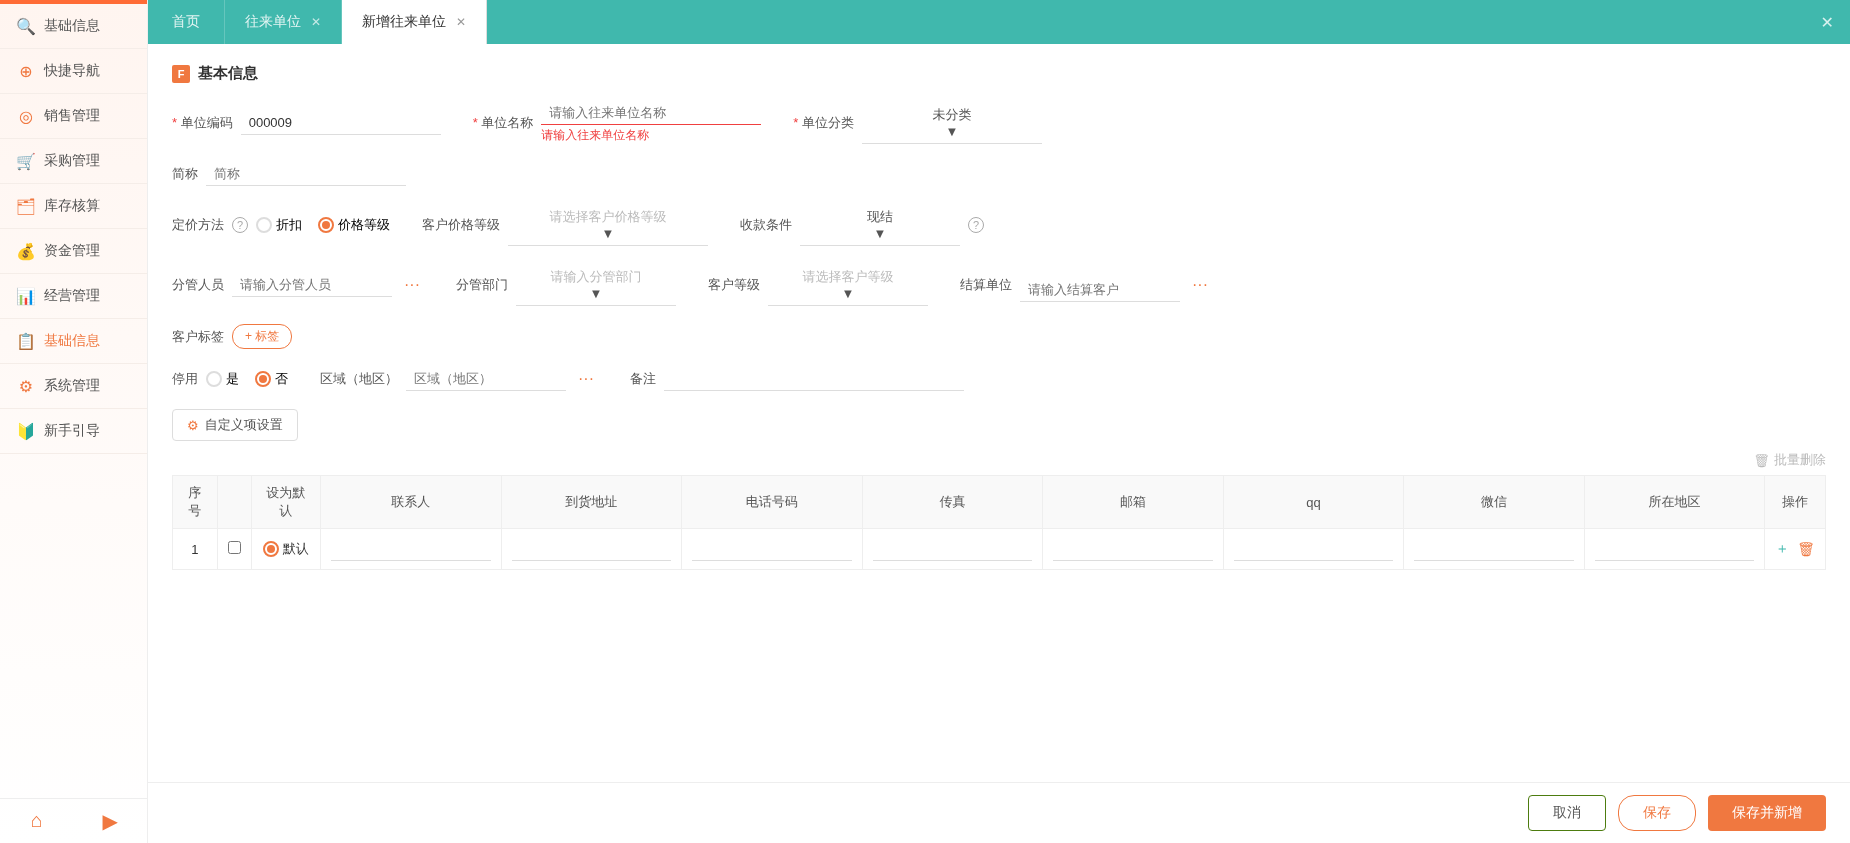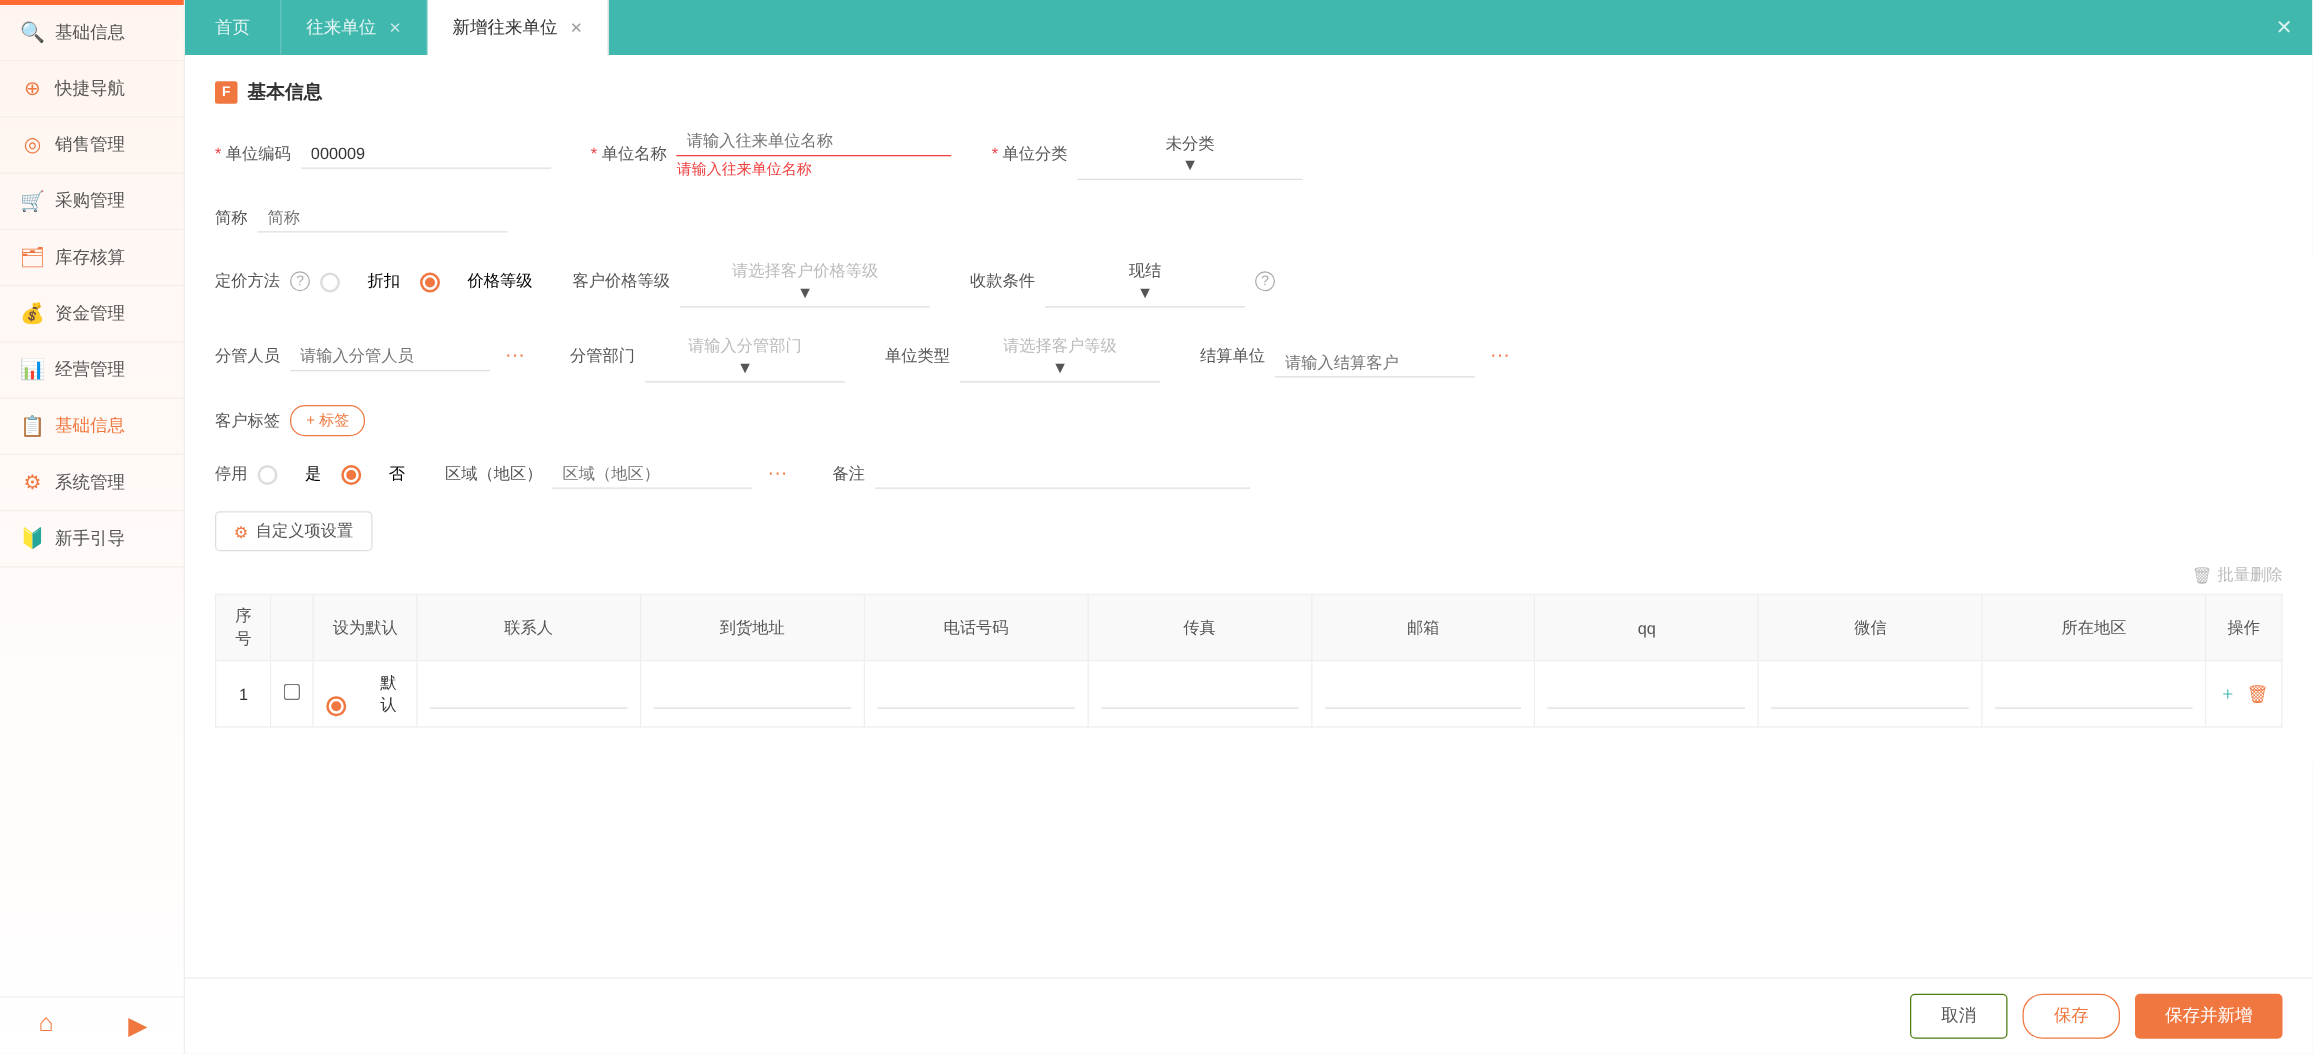--- a/index.html
+++ b/index.html
@@ -202,21 +202,21 @@
       cursor: pointer;
       background: transparent;
       flex-direction: column;
     }
     .dropdown-field span { flex: 1; color: #555; font-size: 13px; }
     .dropdown-field span.placeholder { color: #bbb; }
     .dropdown-arrow { color: #aaa; font-size: 11px; }
 
     
     .radio-group { display: flex; align-items: center; gap: 16px; }
-    .radio-item { display: flex; align-items: flex-end; gap: 22px; cursor: pointer; }
+    .radio-item { display: flex; align-items: center; gap: 4px; cursor: pointer; }
     .radio-outer {
       width: 16px; height: 16px; border-radius: 50%;
       border: 2px solid #ddd;
       display: flex; align-items: center; justify-content: center;
     }
     .radio-outer.checked { border-color: #f07840; }
     .radio-inner { width: 8px; height: 8px; border-radius: 50%; background: #f07840; }
 
     
     .more-btn {
@@ -516,21 +516,21 @@
 
       <div class="form-field">
         <span class="form-label">分管部门</span>
         <div class="dropdown-field" style="width:160px;">
           <span class="placeholder">请输入分管部门</span>
           <span class="dropdown-arrow">▼</span>
         </div>
       </div>
 
       <div class="form-field">
-        <span class="form-label">单位类型</span>
+        <span class="form-label">客户等级</span>
         <div class="dropdown-field" style="width:160px;">
           <span class="placeholder">请选择客户等级</span>
           <span class="dropdown-arrow">▼</span>
         </div>
       </div>
 
       <div class="form-field">
         <span class="form-label">结算单位</span>
         <input class="form-input" type="text" style="width: 160px; margin-top: 10px;" placeholder="请输入结算客户">
         <span class="more-btn">···</span>

